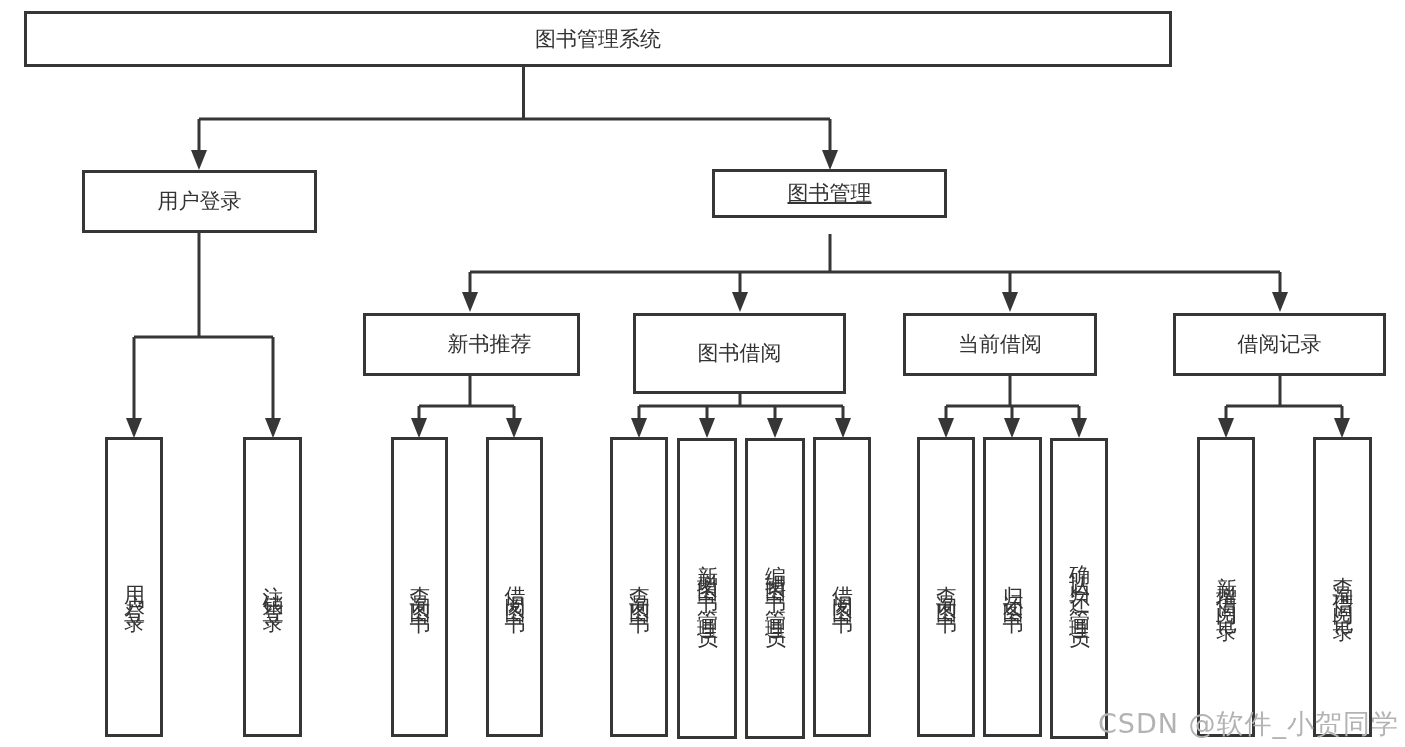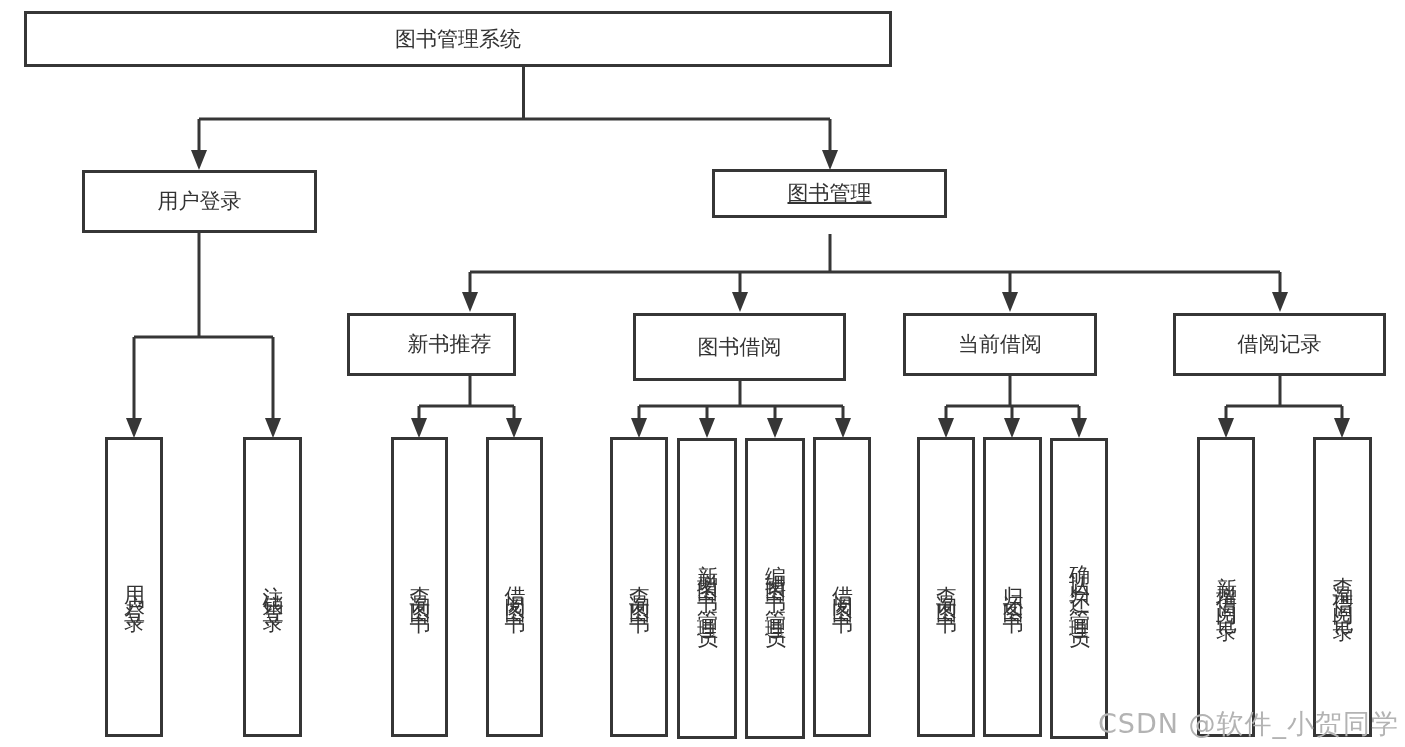--- a/index.html
+++ b/index.html
@@ -57,27 +57,27 @@
       <polygon points="775,438 767,418 783,418"></polygon>
       <polygon points="843,438 835,418 851,418"></polygon>
       <polygon points="946,438 938,418 954,418"></polygon>
       <polygon points="1012,438 1004,418 1020,418"></polygon>
       <polygon points="1079,438 1071,418 1087,418"></polygon>
       <polygon points="1226,438 1218,418 1234,418"></polygon>
       <polygon points="1342,438 1334,418 1350,418"></polygon>
     </g>
   </svg>
 
-  <div class="box" style="left:24px; top:11px; width:868px; height:56px;">图书管理系统</div>
+  <div class="box" style="left:24px; top:11px; width:1148px; height:56px;">图书管理系统</div>
 
   <div class="box" style="left:82px; top:170px; width:235px; height:63px;">用户登录</div>
   <div class="box" style="left:712px; top:169px; width:235px; height:49px;text-decoration:underline;">图书管理</div>
 
-  <div class="box" style="left:347px; top:313px; width:169px; height:63px;padding-left:36px;">新书推荐</div>
-  <div class="box" style="left:633px; top:313px; width:213px; height:68px;">图书借阅</div>
+  <div class="box" style="left:363px; top:313px; width:217px; height:63px;padding-left:36px;">新书推荐</div>
+  <div class="box" style="left:633px; top:313px; width:213px; height:81px;">图书借阅</div>
   <div class="box" style="left:903px; top:313px; width:194px; height:63px;">当前借阅</div>
   <div class="box" style="left:1173px; top:313px; width:213px; height:63px;">借阅记录</div>
 
   <div class="box leaf" style="left:105px; top:437px; width:58px; height:300px;">用户登录</div>
   <div class="box leaf" style="left:243px; top:437px; width:59px; height:300px;">注销登录</div>
 
   <div class="box leaf" style="left:391px; top:437px; width:57px; height:300px;">查询图书</div>
   <div class="box leaf" style="left:486px; top:437px; width:57px; height:300px;">借阅图书</div>
 
   <div class="box leaf" style="left:610px; top:437px; width:58px; height:300px;">查询图书</div>

